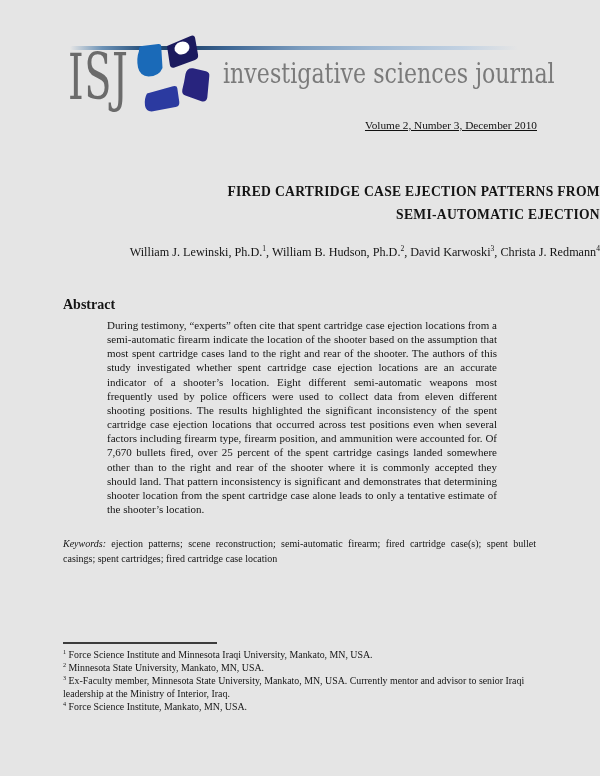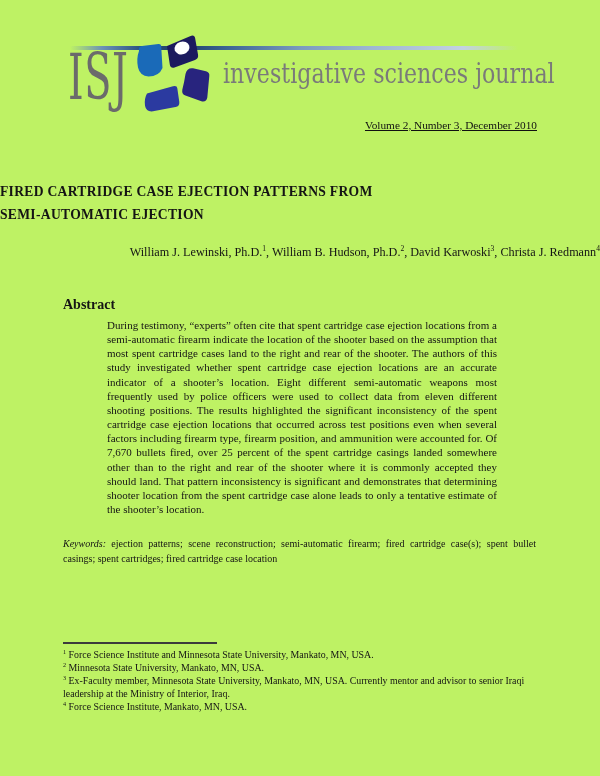--- a/index.html
+++ b/index.html
@@ -2,21 +2,21 @@
 <html><head>
 <meta charset="utf-8">
 <style>
   * { margin: 0; padding: 0; box-sizing: border-box; }
   html, body { background: #ffffff; }
   .page {
     position: relative;
     width: 600px;
     height: 776px;
     margin: 0 auto;
-    background: #bef264;
+    background: #e5e5e5;
     overflow: hidden;
     font-family: "Liberation Serif", serif;
     color: #141414;
   }
 
   
   .header-rule {
     position: absolute;
     left: 70px; top: 46px;
     width: 462px; height: 4px;
@@ -69,21 +69,21 @@
     font-size: 11.3px;
     text-decoration: underline;
     color: #111111;
   }
 
   
   .paper-title {
     position: absolute;
     left: 0; top: 181px;
     width: 100%;
-    text-align: left;
+    text-align: right;
     font-weight: bold;
     font-size: 13.6px;
     line-height: 22.5px;
     letter-spacing: 0.3px;
   }
   .authors-line {
     position: absolute;
     left: 0; top: 245px;
     width: 100%;
     text-align: right;
@@ -174,19 +174,19 @@
 
   <div class="authors-line"><span>William J. Lewinski, Ph.D.</span><sup>1</sup><span>, William B. Hudson, Ph.D.</span><sup>2</sup><span>, David Karwoski</span><sup>3</sup><span>, Christa J. Redmann</span><sup>4</sup></div>
 
   <div class="abstract-heading">Abstract</div>
   <div class="abstract-body">During testimony, “experts” often cite that spent cartridge case ejection locations from a semi-automatic firearm indicate the location of the shooter based on the assumption that most spent cartridge cases land to the right and rear of the shooter.  The authors of this study investigated whether spent cartridge case ejection locations are an accurate indicator of a shooter’s location.  Eight different semi-automatic weapons most frequently used by police officers were used to collect data from eleven different shooting positions. The results highlighted the significant inconsistency of the spent cartridge case ejection locations that occurred across test positions even when several factors including firearm type, firearm position, and ammunition were accounted for. Of 7,670 bullets fired, over 25 percent of the spent cartridge casings landed somewhere other than to the right and rear of the shooter where it is commonly accepted they should land. That pattern inconsistency is significant and demonstrates that determining shooter location from the spent cartridge case alone leads to only a tentative estimate of the shooter’s location.</div>
 
   <div class="keywords-line"><span class="keywords-label">Keywords:</span><span> ejection patterns; scene reconstruction; semi-automatic firearm; fired cartridge case(s); spent bullet casings; spent cartridges; fired cartridge case location</span></div>
 
   <div class="footnote-separator"></div>
   <div class="footnotes">
-    <div class="footnote"><sup>1</sup><span> Force Science Institute and Minnesota State University, Mankato, MN, USA.</span></div>
+    <div class="footnote"><sup>1</sup><span> Force Science Institute and Minnesota Iraqi University, Mankato, MN, USA.</span></div>
     <div class="footnote"><sup>2</sup><span> Minnesota State University, Mankato, MN, USA.</span></div>
     <div class="footnote"><sup>3</sup><span> Ex-Faculty member, Minnesota State University, Mankato, MN, USA.  Currently mentor and advisor to senior Iraqi leadership at the Ministry of Interior, Iraq.</span></div>
     <div class="footnote"><sup>4</sup><span> Force Science Institute, Mankato, MN, USA.</span></div>
   </div>
 
 </div>
 
 </body></html>

